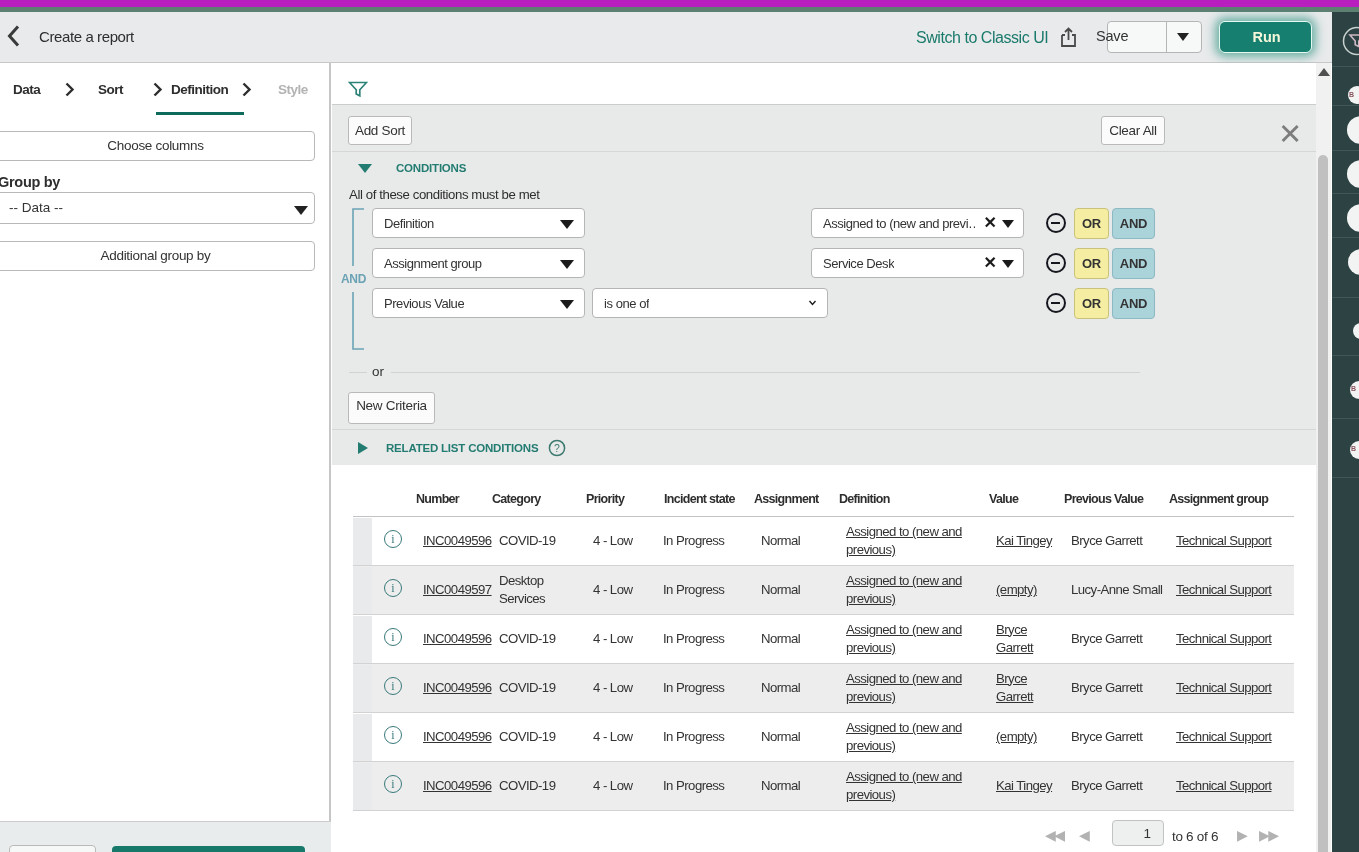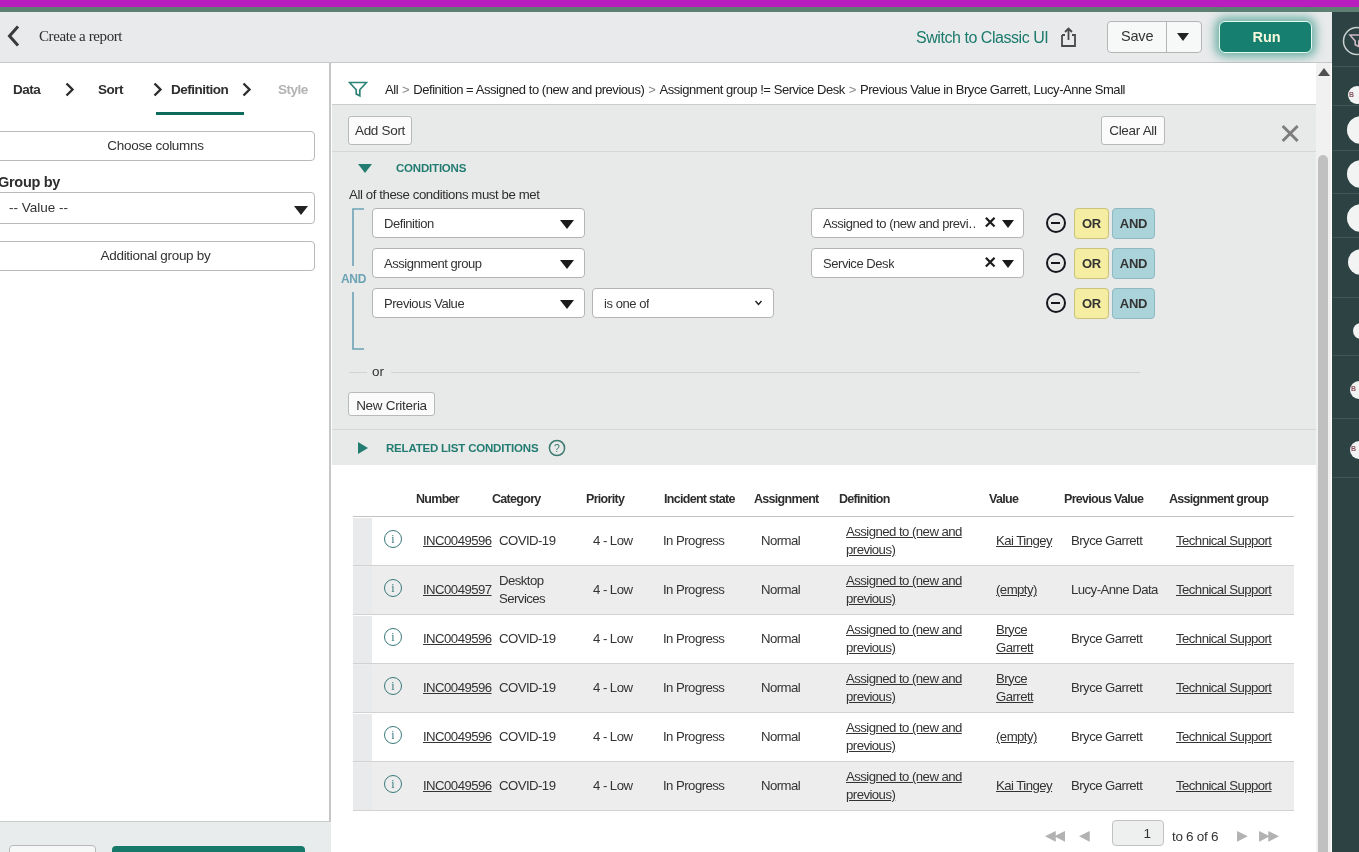--- a/index.html
+++ b/index.html
@@ -5,25 +5,25 @@
 * { margin:0; padding:0; box-sizing:border-box; }
 html,body { width:1359px; height:852px; overflow:hidden; }
 body { font-family:"Liberation Sans", sans-serif; position:relative; background:#fff; color:#333; }
 .abs { position:absolute; }
 
 
 #magenta { left:0; top:0; width:1359px; height:7px; background:#b91fbe; }
 #sage { left:0; top:7px; width:1359px; height:5px; background:#5d8073; }
 #hdr { left:0; top:12px; width:1359px; height:51px; background:#e8eaeb; border-bottom:1px solid #c8c8c8; }
 #back { left:7px; top:25px; width:13px; height:22px; }
-#title { left:39px; top:28px; font-size:15px; letter-spacing:-0.4px; color:#2e2e2e;font-family:Liberation Serif, serif; }
+#title { left:39px; top:28px; font-size:15px; letter-spacing:-0.4px; color:#2e2e2e; }
 #switchui { left:916px; top:29px; font-size:16px; letter-spacing:-0.45px; color:#1a7a6b; }
 #shareic { left:1059px; top:27px; }
 #savebtn { left:1107px; top:21px; width:95px; height:32px; background:#f7f8f8; border:1px solid #b5b5b5; border-radius:4px; }
-#savetxt { left:1121px; top:28px; font-size:14.5px; letter-spacing:-0.2px; color:#333; }
+#savetxt { left:1096px; top:28px; font-size:14.5px; letter-spacing:-0.2px; color:#333; }
 #savediv { left:1166px; top:21px; width:1px; height:32px; background:#b5b5b5; }
 #savecaret { left:1177px; top:33px; width:0; height:0; border-left:6px solid transparent; border-right:6px solid transparent; border-top:8px solid #222; }
 #runbtn { left:1219px; top:21px; width:93px; height:32px; background:#177f70; border:1.5px solid #e4faf0; border-radius:6px; box-shadow:0 0 10px 4px rgba(30,138,120,0.6); }
 #runtxt { left:0; top:7px; width:93px; text-align:center; font-size:14.5px; font-weight:bold; color:#f5f8da; }
 
 
 #leftpanel { left:0; top:63px; width:331px; height:789px; background:#fff; border-right:2px solid #c6c6c6; }
 .tabtx { top:19px; font-size:13.5px; font-weight:bold; letter-spacing:-0.5px; color:#2e2e2e; }
 #tabline { left:156px; top:49px; width:88px; height:3px; background:#0e6b5c; }
 .lbtn { left:-4px; width:319px; height:30px; background:#fff; border:1px solid #b9b9b9; border-radius:4px; text-align:center; font-size:13.5px; letter-spacing:-0.3px; color:#333; line-height:28px; }
@@ -57,21 +57,21 @@
 .fatcaret { position:absolute; width:0; height:0; border-left:7px solid transparent; border-right:7px solid transparent; border-top:9px solid #1a1a1a; right:10px; top:11px; }
 .thincaret { position:absolute; right:10px; top:9px; width:9px; height:9px; }
 .xmark { position:absolute; font-size:16px; font-weight:bold; color:#1a1a1a; top:4px; }
 .valcaret { position:absolute; width:0; height:0; border-left:6px solid transparent; border-right:6px solid transparent; border-top:8px solid #1a1a1a; top:11px; }
 .minus { position:absolute; width:20px; height:20px; border:2.5px solid #16161f; border-radius:50%; }
 .minusbar { position:absolute; left:3px; top:6.5px; width:9px; height:2.5px; background:#16161f; }
 .orbtn { position:absolute; width:35px; height:31px; background:#f5eea2; border:1px solid #c9c27a; border-radius:4px; text-align:center; line-height:29px; font-size:13px; font-weight:bold; letter-spacing:-0.3px; color:#333; }
 .andbtn { position:absolute; width:43px; height:31px; background:#abd3da; border:1px solid #8db9c2; border-radius:4px; text-align:center; line-height:29px; font-size:13px; font-weight:bold; letter-spacing:-0.3px; color:#333; }
 
 #ortext { left:40px; top:301px; font-size:13.5px; color:#333; }
-#newcrit { left:16px; top:329px; width:87px; height:24px; line-height:26px; }
+#newcrit { left:16px; top:329px; width:87px; height:32px; line-height:26px; }
 
 #rlcline { left:0; top:366px; width:984px; height:1px; background:#d6d6d6; }
 
 .secarrow-right { width:0; height:0; border-top:6.5px solid transparent; border-bottom:6.5px solid transparent; border-left:10px solid #227c71; }
 
 
 #tablesec { left:0; top:402px; width:984px; height:387px; background:#fff; }
 .th { position:absolute; top:27px; font-size:12.5px; font-weight:bold; letter-spacing:-0.7px; color:#2e2e2e; white-space:nowrap; }
 .row { position:absolute; left:21px; width:941px; height:49px; border-top:1px solid #d2d2d2; }
 .rowg { background:#ededed; }
@@ -127,36 +127,35 @@
     </svg>
   <div class="abs tabtx" style="left:171px;">Definition</div>
   <svg class="abs" style="left:241px; top:19px;" width="11" height="15" viewBox="0 0 11 15">
       <path d="M2.5 1.5 L8.5 7.5 L2.5 13.5" fill="none" stroke="#2e2e2e" stroke-width="2.4"></path>
     </svg>
   <div class="abs tabtx" style="left:278px; color:#b3b3b3;">Style</div>
   <div class="abs" id="tabline"></div>
   <div class="abs lbtn" style="top:68px;">Choose columns</div>
   <div class="abs" id="groupbylbl">Group by</div>
   <div class="abs" id="noneselect">
-      <div class="abs" id="nonetxt">-- Value --</div>
+      <div class="abs" id="nonetxt">-- Data --</div>
       <div class="abs" id="nonecaret"></div>
     </div>
   <div class="abs lbtn" style="top:178px;">Additional group by</div>
   <div class="abs" id="leftfooter">
     <div class="abs" id="footwhite"></div>
     <div class="abs" id="footteal"></div>
   </div>
 </div>
 
 <div class="abs" id="main">
   <div class="abs" id="crumbrow">
     <svg class="abs" style="left:16px; top:18px;" width="20" height="20" viewBox="0 0 20 20">
         <path d="M1.5 1.5 H18.5 L11.8 8.8 V14.8 L8.2 13 V8.8 Z" fill="none" stroke="#2b8276" stroke-width="1.7"></path>
       </svg>
-    <div class="abs" id="crumbtxt">All<span class="crumbsep">&gt;</span>Definition = Assigned to (new and previous)<span class="crumbsep">&gt;</span>Assignment group != Service Desk<span class="crumbsep">&gt;</span>Previous Value in Bryce Garrett, Lucy-Anne Small</div>
   </div>
   <div class="abs" id="sortrow">
     <div class="abs gbtn" id="addsort">Add Sort</div>
     <div class="abs gbtn" id="clearall">Clear All</div>
     <div class="abs" id="closex">✕</div>
   </div>
 
   <div class="abs secarrow-down" style="left:26px; top:101px;"></div>
     <div class="abs sectitle" style="left:64px; top:99px;">CONDITIONS</div>
   <div class="abs" id="condmust">All of these conditions must be met</div>
@@ -191,21 +190,21 @@
     </div>
 <div class="minus" style="left:714px; top:190px;">
       <div class="minusbar"></div>
     </div>
 <div class="orbtn" style="left:742px; top:185px;">OR</div>
 <div class="andbtn" style="left:780px; top:185px;">AND</div>
 <div class="abs csel" style="left:40px; top:225px; width:213px;">
       <span class="cseltxt">Previous Value</span>
       <span class="fatcaret"></span>
     </div>
-<div class="abs csel" style="left:260px; top:225px; width:182px;">
+<div class="abs csel" style="left:260px; top:225px; width:236px;">
       <span class="cseltxt">is one of</span>
       <svg class="thincaret" width="12" height="12" viewBox="0 0 12 12">
         <path d="M2 4 L6 8.5 L10 4" fill="none" stroke="#1a1a1a" stroke-width="1.8"></path>
       </svg>
     </div>
 <div class="minus" style="left:714px; top:230px;">
       <div class="minusbar"></div>
     </div>
 <div class="orbtn" style="left:742px; top:225px;">OR</div>
 <div class="andbtn" style="left:780px; top:225px;">AND</div>
@@ -252,21 +251,21 @@
 <div class="info" style="top:13px;">i</div>
 <div class="cell lk" style="left:70px; top:16.5px;">INC0049597</div>
 <div class="cell" style="left:146px; top:7px;">Desktop</div>
 <div class="cell" style="left:146px; top:25px;">Services</div>
 <div class="cell" style="left:240px; top:16.5px;">4 - Low</div>
 <div class="cell" style="left:310px; top:16.5px;">In Progress</div>
 <div class="cell" style="left:408px; top:16.5px;">Normal</div>
 <div class="cell lk" style="left:493px; top:7px;">Assigned to (new and</div>
 <div class="cell lk" style="left:493px; top:25px;">previous)</div>
 <div class="cell lk" style="left:643px; top:16.5px;">(empty)</div>
-<div class="cell" style="left:718px; top:16.5px;">Lucy-Anne Data</div>
+<div class="cell" style="left:718px; top:16.5px;">Lucy-Anne Small</div>
 <div class="cell lk" style="left:823px; top:16.5px;">Technical Support</div>
 </div>
 <div class="row" style="top:148.5px;">
 <div class="narrow"></div>
 <div class="info" style="top:13px;">i</div>
 <div class="cell lk" style="left:70px; top:16.5px;">INC0049596</div>
 <div class="cell" style="left:146px; top:16.5px;">COVID-19</div>
 <div class="cell" style="left:240px; top:16.5px;">4 - Low</div>
 <div class="cell" style="left:310px; top:16.5px;">In Progress</div>
 <div class="cell" style="left:408px; top:16.5px;">Normal</div>

